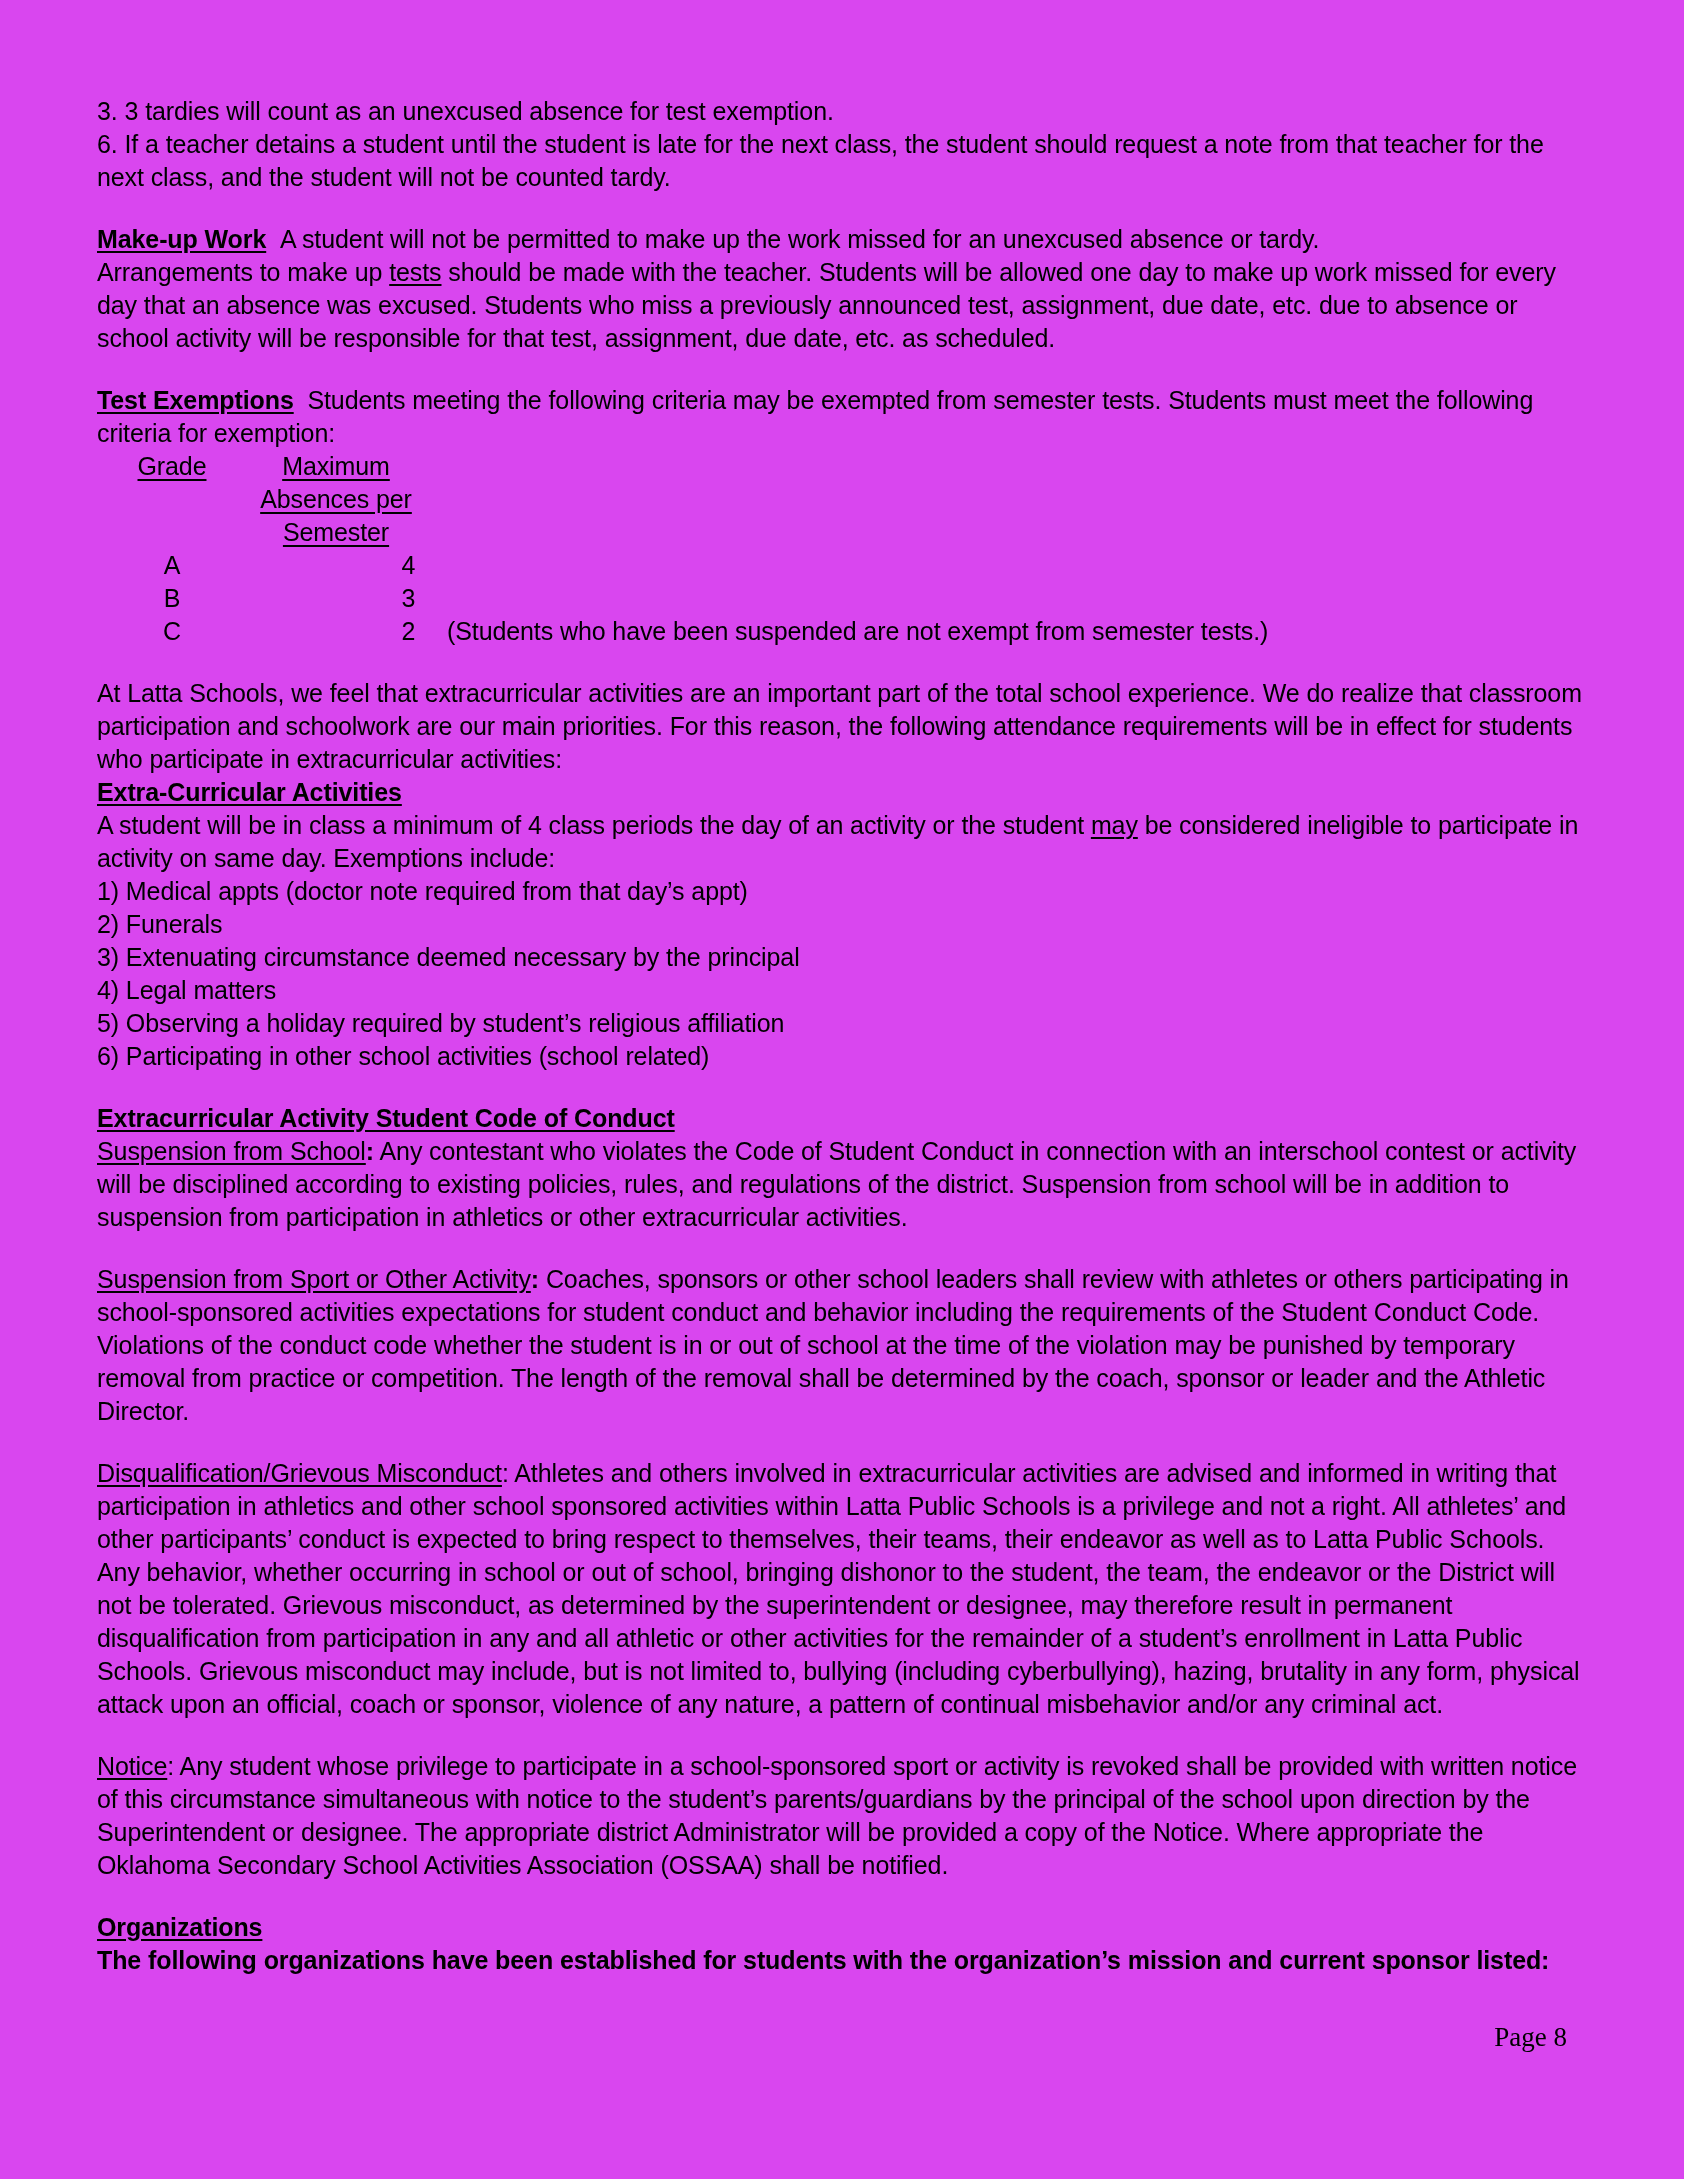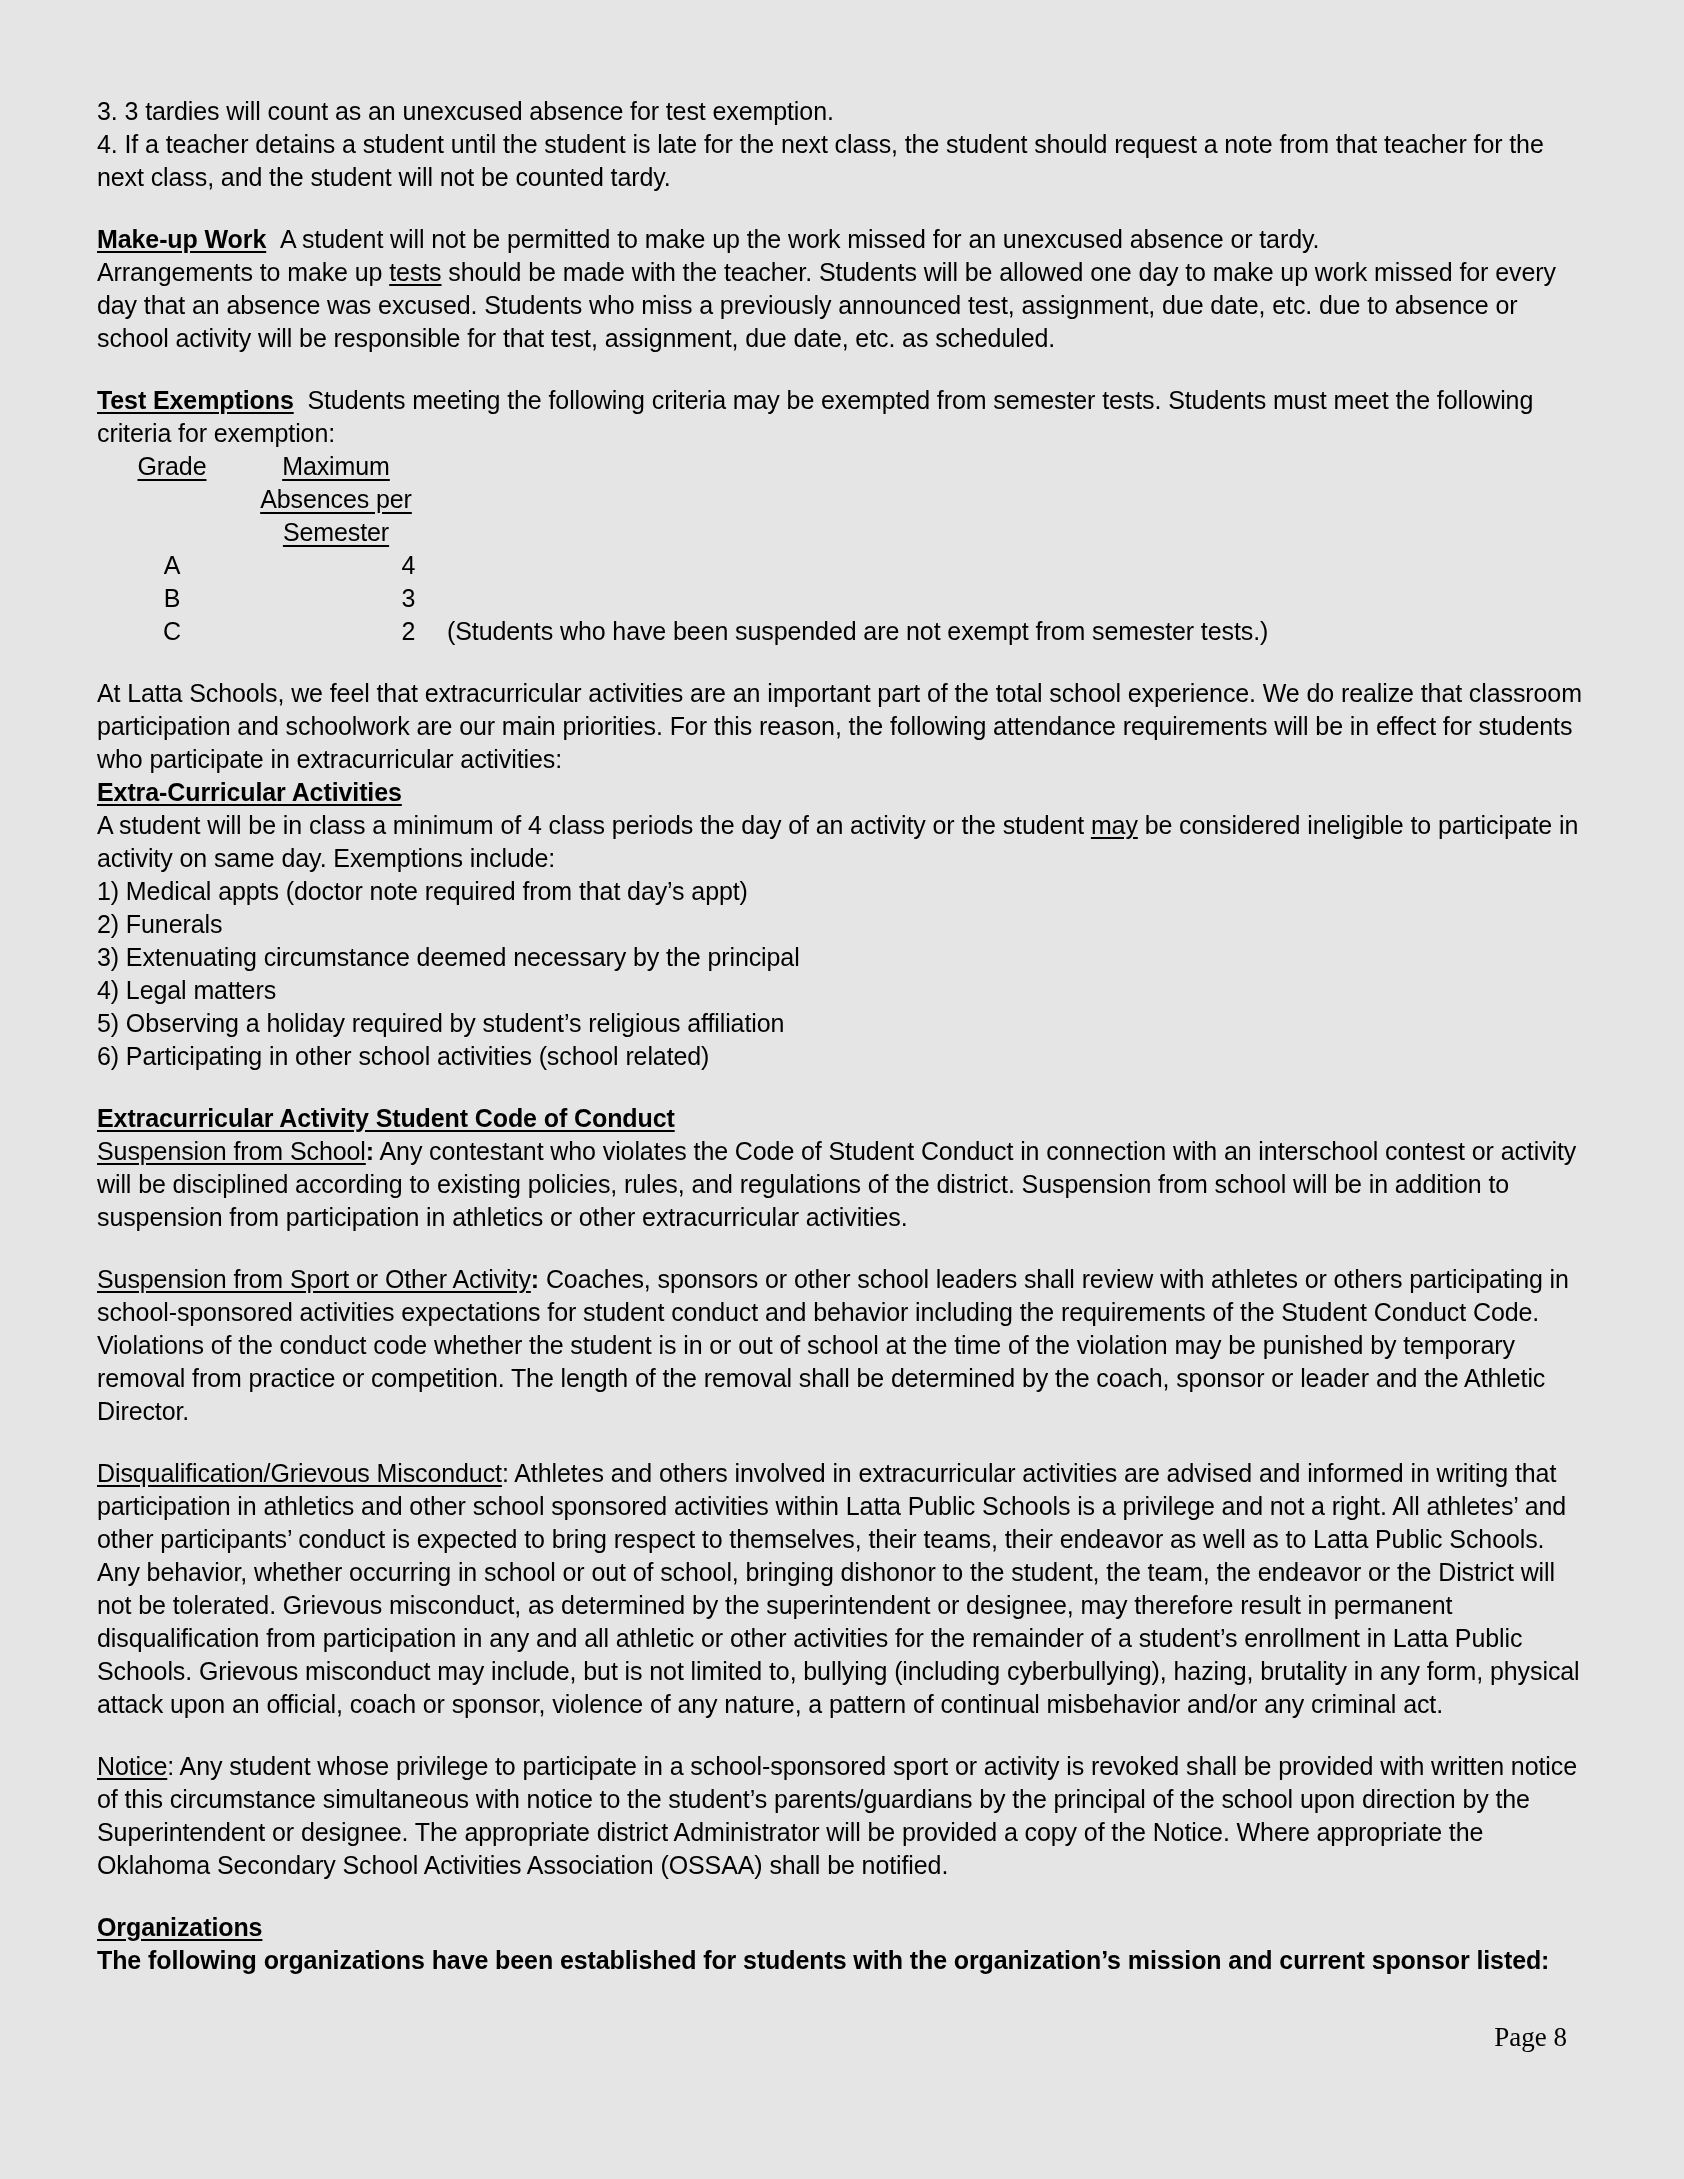--- a/index.html
+++ b/index.html
@@ -10,21 +10,21 @@
   body {
     width: 1684px;
     height: 2179px;
     font-family: "Liberation Sans", sans-serif;
     color: #000000;
   }
   .page {
     position: relative;
     width: 1684px;
     height: 2179px;
-    background: #e5e5e5;
+    background: #d946ef;
     box-sizing: border-box;
     padding: 95px 100px 0 97px;
   }
   .doc {
     font-size: 25px;
     line-height: 1.32;
     text-align: left;
     letter-spacing: -0.1px;
   }
   p.block {
@@ -103,21 +103,21 @@
     margin: 0;
   }
 </style>
 </head>
 <body>
 
 <div class="page">
   <div class="doc">
 
     <p class="block">3. 3 tardies will count as an unexcused absence for test exemption.</p>
-    <p class="block">4. If a teacher detains a student until the student is late for the next class, the student should request a note from that teacher for the next class, and the student will not be counted tardy.</p>
+    <p class="block">6. If a teacher detains a student until the student is late for the next class, the student should request a note from that teacher for the next class, and the student will not be counted tardy.</p>
 
     <div class="spacer"></div>
 
     <p class="block">
       <span class="runin">Make-up Work</span><span>&nbsp;&nbsp;</span><span>A student will not be permitted to make up the work missed for </span><span class="i">an unexcused absence or tardy.</span>
     </p>
     <p class="block">
       <span>Arrangements to make up </span><span class="u">tests</span><span> should be made with the teacher.  Students will be allowed one day to make up work missed for every day that an absence was excused.  Students who miss a previously announced test, assignment, due date, etc. due to absence or school activity will be responsible for that test, assignment, due date, etc. as scheduled.</span>
     </p>
 

